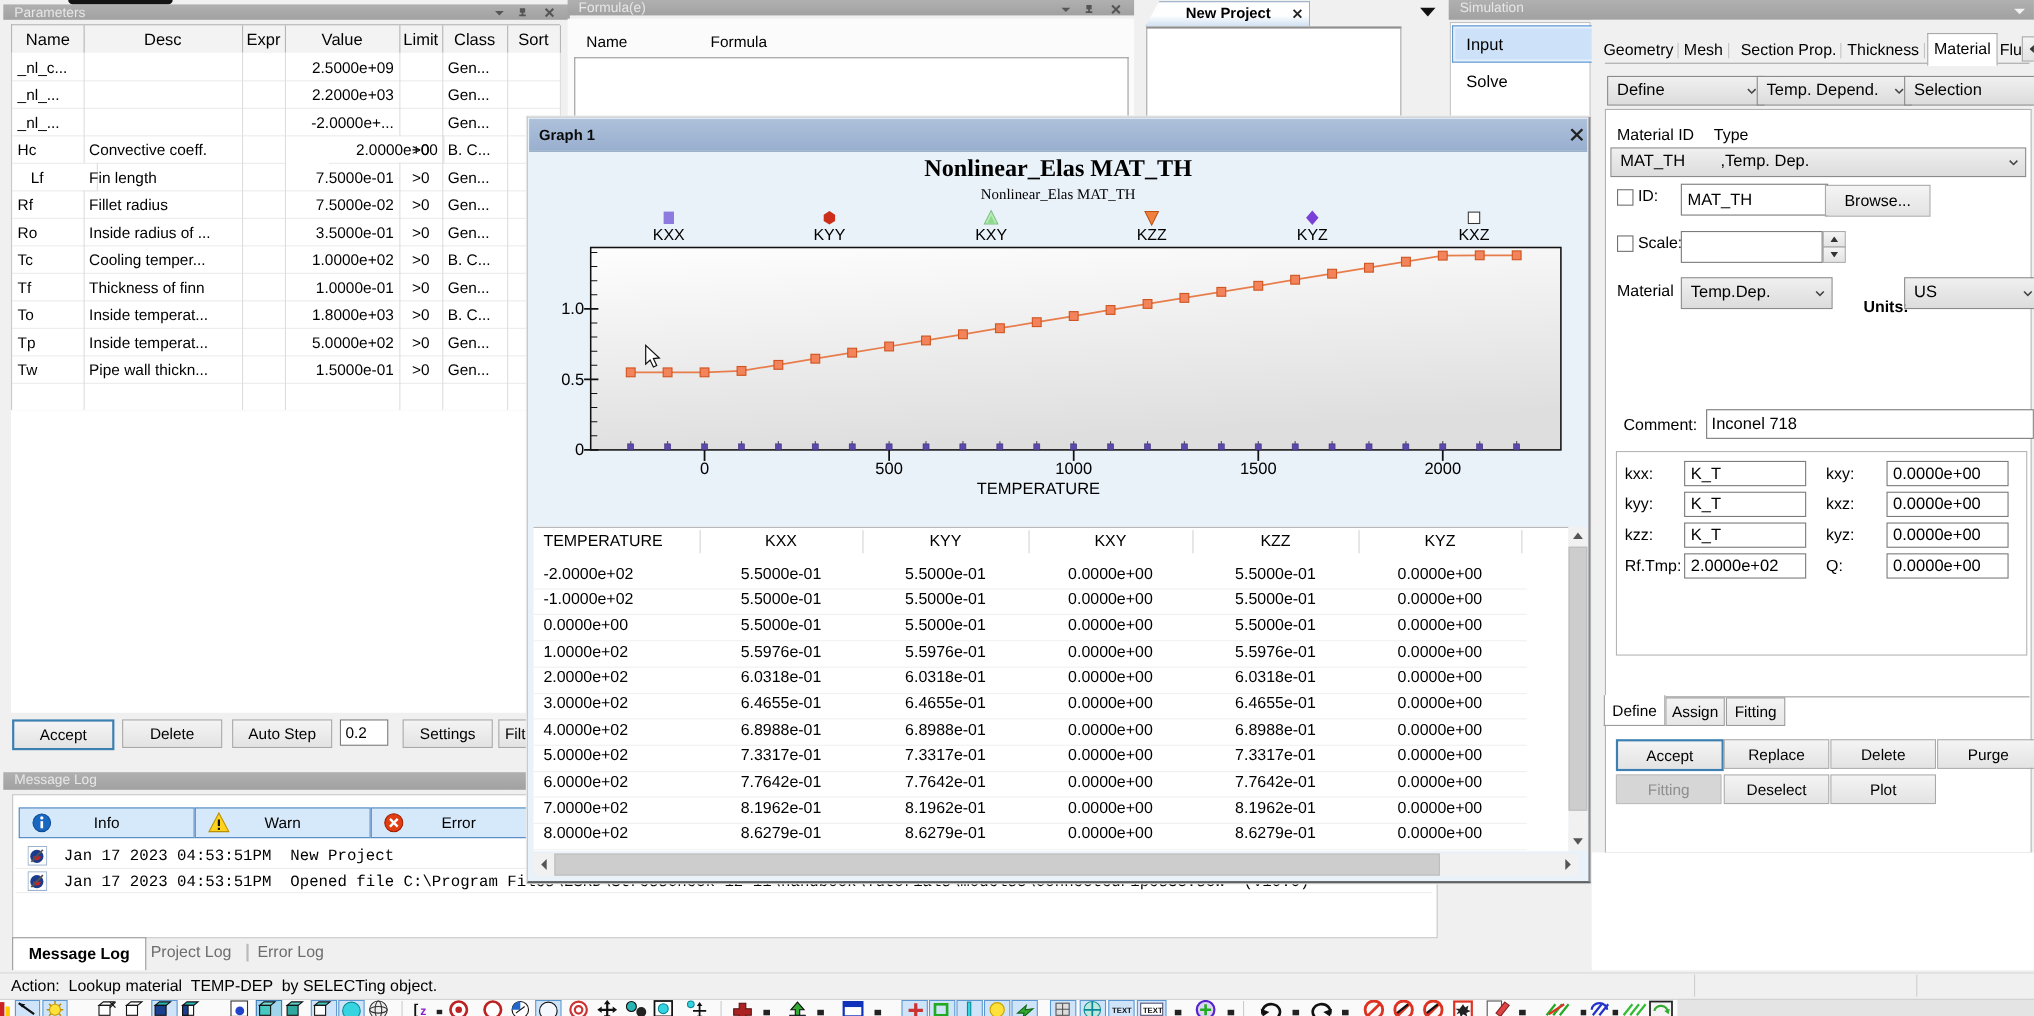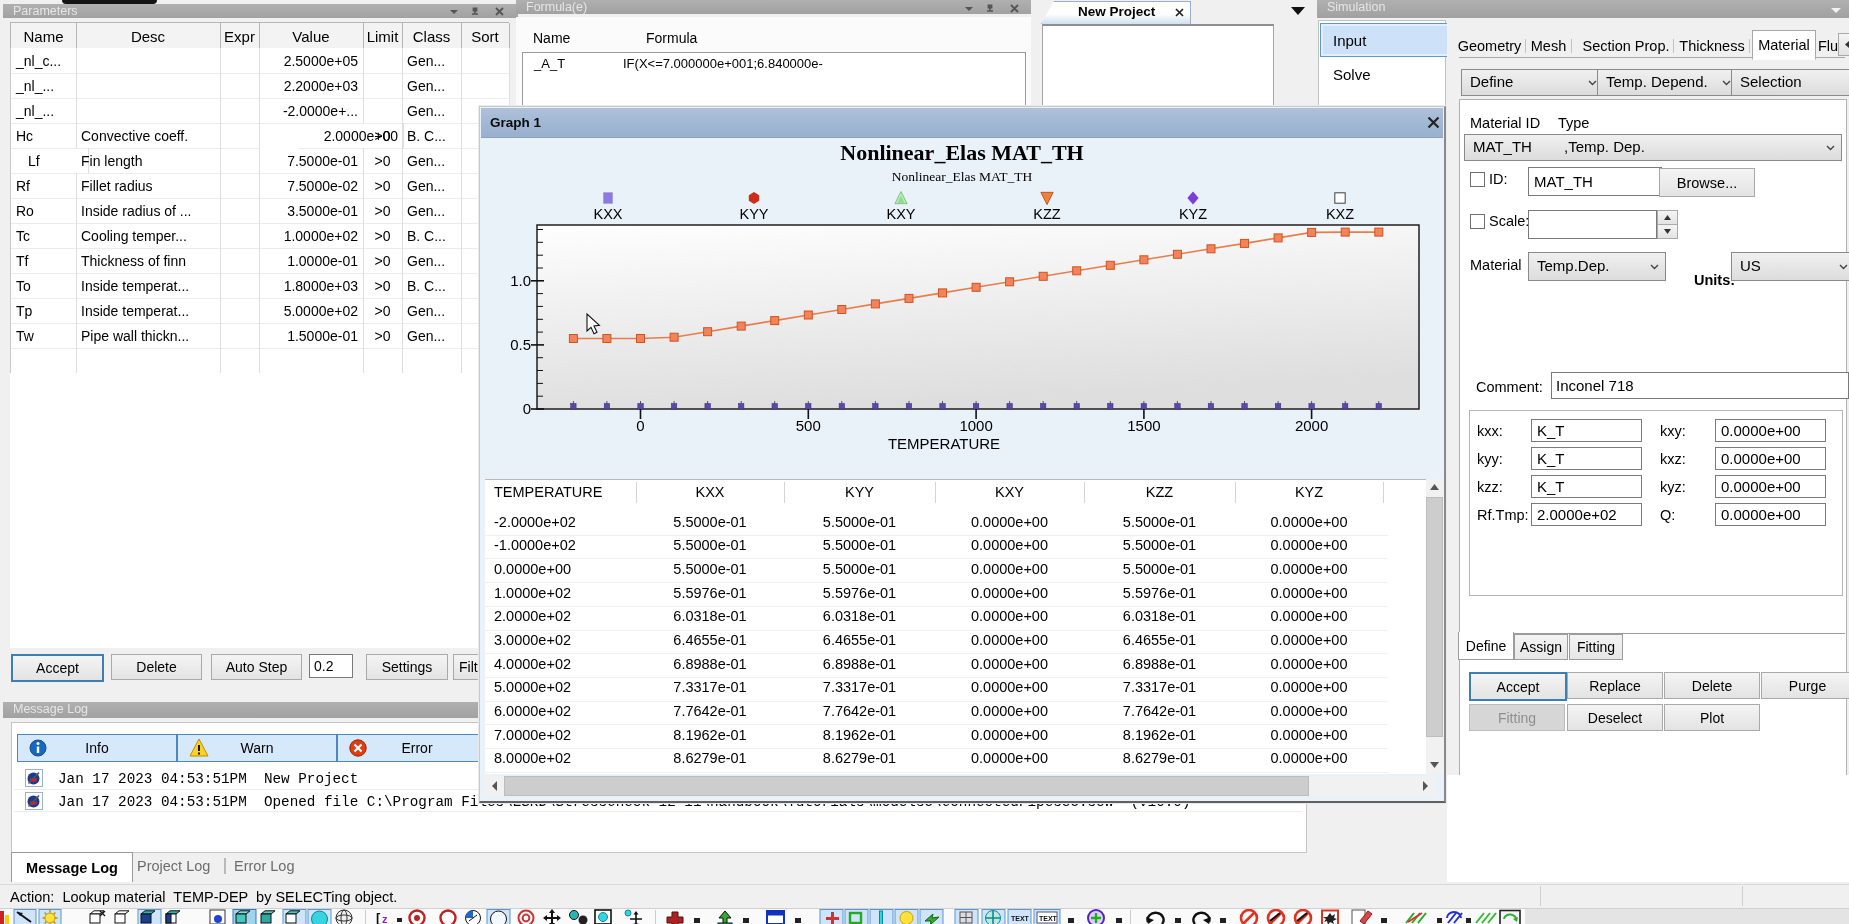--- a/index.html
+++ b/index.html
@@ -28,21 +28,21 @@
     <div style="position:absolute;left:209px;top:0;width:39px;height:26px;border-right:1px solid #b5b5b5;display:flex;align-items:center;justify-content:center;font-size:15px;">Expr</div>
     <div style="position:absolute;left:248px;top:0;width:104px;height:26px;border-right:1px solid #b5b5b5;display:flex;align-items:center;justify-content:center;font-size:15px;">Value</div>
     <div style="position:absolute;left:352px;top:0;width:39px;height:26px;border-right:1px solid #b5b5b5;display:flex;align-items:center;justify-content:center;font-size:15px;">Limit</div>
     <div style="position:absolute;left:391px;top:0;width:59px;height:26px;border-right:1px solid #b5b5b5;display:flex;align-items:center;justify-content:center;font-size:15px;">Class</div>
     <div style="position:absolute;left:450px;top:0;width:48px;height:26px;border-right:1px solid #b5b5b5;display:flex;align-items:center;justify-content:center;font-size:15px;">Sort</div>
   </div>
 <div class="abs" style="left:10px;top:48px;width:498px;height:325px;background:#fff;border-left:1px solid #c9c9c9;">
     <div style="position:absolute;left:0px;top:0px;height:25px;border-right:1px solid #dedede;border-bottom:1px solid #ececec;display:flex;align-items:center;font-size:14px;white-space:nowrap;justify-content:flex-start;padding-left:5px;width:60px;">_nl_c...</div>
     <div style="position:absolute;left:65px;top:0px;height:25px;border-right:1px solid #dedede;border-bottom:1px solid #ececec;display:flex;align-items:center;font-size:14px;white-space:nowrap;justify-content:flex-start;padding-left:5px;width:139px;"></div>
     <div style="position:absolute;left:209px;top:0px;height:25px;border-right:1px solid #dedede;border-bottom:1px solid #ececec;display:flex;align-items:center;font-size:14px;white-space:nowrap;justify-content:flex-start;padding-left:5px;width:34px;"></div>
-    <div style="position:absolute;left:248px;top:0px;height:25px;border-right:1px solid #dedede;border-bottom:1px solid #ececec;display:flex;align-items:center;font-size:14px;white-space:nowrap;justify-content:flex-end;padding-right:5px;width:99px;">2.5000e+05</div>
+    <div style="position:absolute;left:248px;top:0px;height:25px;border-right:1px solid #dedede;border-bottom:1px solid #ececec;display:flex;align-items:center;font-size:14px;white-space:nowrap;justify-content:flex-end;padding-right:5px;width:99px;">2.5000e+09</div>
     <div style="position:absolute;left:352px;top:0px;height:25px;border-right:1px solid #dedede;border-bottom:1px solid #ececec;display:flex;align-items:center;font-size:14px;white-space:nowrap;justify-content:center;width:39px;"></div>
     <div style="position:absolute;left:391px;top:0px;height:25px;border-right:1px solid #dedede;border-bottom:1px solid #ececec;display:flex;align-items:center;font-size:14px;white-space:nowrap;justify-content:flex-start;padding-left:5px;width:54px;">Gen...</div>
     <div style="position:absolute;left:450px;top:0px;height:25px;border-right:1px solid #dedede;border-bottom:1px solid #ececec;display:flex;align-items:center;font-size:14px;white-space:nowrap;justify-content:flex-start;padding-left:5px;width:43px;"></div>
     <div style="position:absolute;left:0px;top:25px;height:25px;border-right:1px solid #dedede;border-bottom:1px solid #ececec;display:flex;align-items:center;font-size:14px;white-space:nowrap;justify-content:flex-start;padding-left:5px;width:60px;">_nl_...</div>
     <div style="position:absolute;left:65px;top:25px;height:25px;border-right:1px solid #dedede;border-bottom:1px solid #ececec;display:flex;align-items:center;font-size:14px;white-space:nowrap;justify-content:flex-start;padding-left:5px;width:139px;"></div>
     <div style="position:absolute;left:209px;top:25px;height:25px;border-right:1px solid #dedede;border-bottom:1px solid #ececec;display:flex;align-items:center;font-size:14px;white-space:nowrap;justify-content:flex-start;padding-left:5px;width:34px;"></div>
     <div style="position:absolute;left:248px;top:25px;height:25px;border-right:1px solid #dedede;border-bottom:1px solid #ececec;display:flex;align-items:center;font-size:14px;white-space:nowrap;justify-content:flex-end;padding-right:5px;width:99px;">2.2000e+03</div>
     <div style="position:absolute;left:352px;top:25px;height:25px;border-right:1px solid #dedede;border-bottom:1px solid #ececec;display:flex;align-items:center;font-size:14px;white-space:nowrap;justify-content:center;width:39px;"></div>
     <div style="position:absolute;left:391px;top:25px;height:25px;border-right:1px solid #dedede;border-bottom:1px solid #ececec;display:flex;align-items:center;font-size:14px;white-space:nowrap;justify-content:flex-start;padding-left:5px;width:54px;">Gen...</div>
     <div style="position:absolute;left:450px;top:25px;height:25px;border-right:1px solid #dedede;border-bottom:1px solid #ececec;display:flex;align-items:center;font-size:14px;white-space:nowrap;justify-content:flex-start;padding-left:5px;width:43px;"></div>
@@ -135,24 +135,20 @@
 <svg class="abs" style="left:963px;top:4px" width="60" height="10" viewBox="0 0 60 10">
     <path d="M2 3 l4 4 l4 -4 z" fill="#555"></path>
     <path d="M27 1 v6 M24 7 h6" stroke="#555" stroke-width="1.6" fill="none"></path>
     <rect x="24.6" y="0.5" width="4.8" height="4" fill="#555"></rect>
     <path d="M48 1 L55 8 M55 1 L48 8" stroke="#555" stroke-width="1.8"></path>
   </svg>
 <div class="abs" style="left:516px;top:17px;width:515px;height:90px;background:#fbfbfb;"></div>
 <div class="abs" style="left:533px;top:30px;width:100px;height:16px;font-size:14px;">Name</div>
 <div class="abs" style="left:646px;top:30px;width:100px;height:16px;font-size:14px;">Formula</div>
 <div class="abs" style="left:522px;top:52px;width:502px;height:55px;background:#fff;border:1px solid #9a9a9a;border-bottom:0;overflow:hidden;">
-    <div style="position:absolute;left:0;top:3px;width:100%;height:16px;font-size:13px;">
-      <span style="position:absolute;left:11px;">_A_T</span>
-      <span style="position:absolute;left:100px;">IF(X&lt;=7.000000e+001;6.840000e-</span>
-    </div>
   </div>
 <div class="abs" style="left:1031px;top:0;width:286px;height:24px;background:#f0f0f0;"></div>
 <div class="abs" style="left:1041px;top:1px;width:148px;height:22px;background:linear-gradient(#fefefe 55%,#cfe0f2);border:1px solid #9ab0c8;border-bottom:0;clip-path:polygon(13px 0,100% 0,100% 100%,0 100%);"></div>
 <div class="abs" style="left:1078px;top:3px;width:100px;height:17px;font-size:13.5px;font-weight:bold;line-height:17px;">New Project</div>
 <svg class="abs" style="left:1174px;top:7px" width="11" height="11" viewBox="0 0 11 11">
     <path d="M2 2 L9 9 M9 2 L2 9" stroke="#222" stroke-width="1.7"></path>
   </svg>
 <svg class="abs" style="left:1290px;top:6px" width="16" height="10" viewBox="0 0 16 10">
     <path d="M1 1 L15 1 L8 9 Z" fill="#111"></path>
   </svg>

